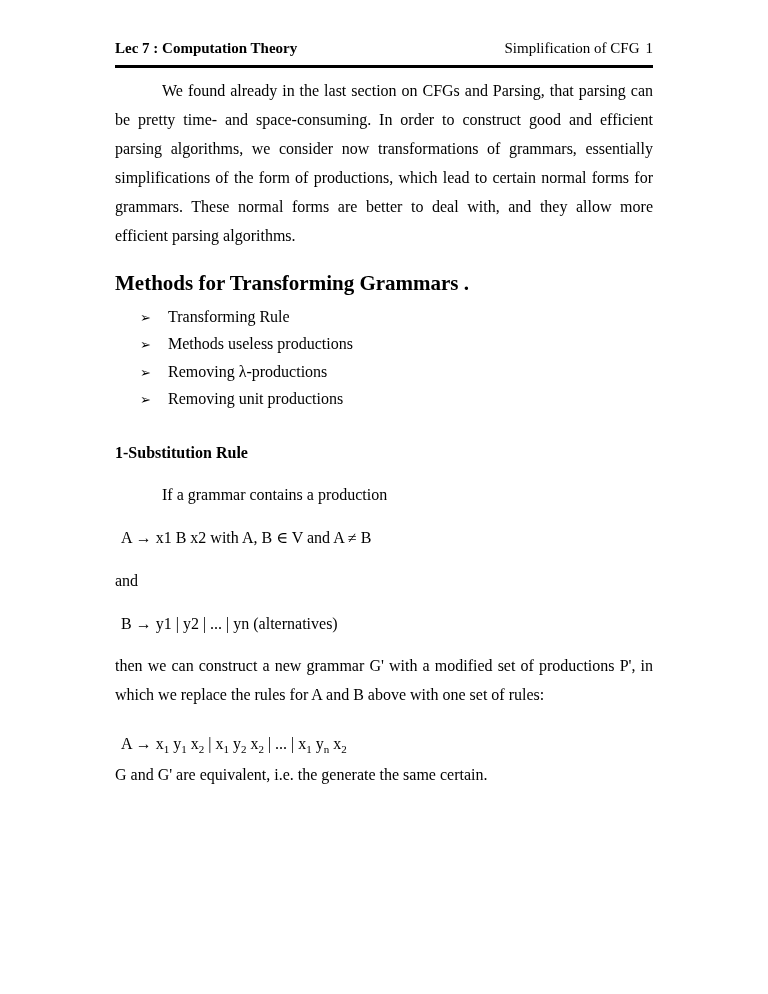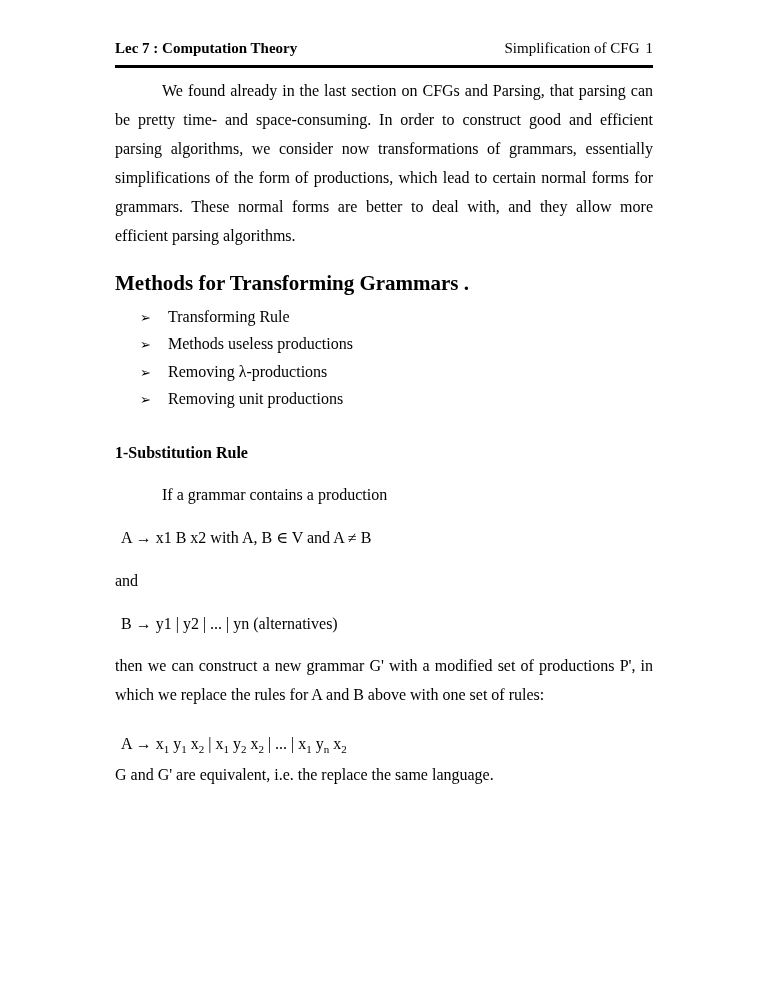--- a/index.html
+++ b/index.html
@@ -161,15 +161,15 @@
   <p class="formula-line">A → x1 B x2  with  A, B ∈ V  and  A ≠ B</p>
 
   <p class="single-line">and</p>
 
   <p class="formula-line">B → y1 | y2 | ... | yn   (alternatives)</p>
 
   <p class="body-par" style="margin-top:16px;">then we can construct a new grammar G' with a modified set of productions P', in which we replace the rules for A and B above with one set of rules:</p>
 
   <p class="formula-line formula-tight"><span>A → x</span><sub>1</sub><span> y</span><sub>1</sub><span> x</span><sub>2</sub><span> | x</span><sub>1</sub><span> y</span><sub>2</sub><span> x</span><sub>2</sub><span> | ... | x</span><sub>1</sub><span> y</span><sub>n</sub><span> x</span><sub>2</sub></p>
 
-  <p class="single-line after-formula">G and G' are equivalent, i.e. the replace the same language.</p>
+  <p class="single-line after-formula">G and G' are equivalent, i.e. the generate the same certain.</p>
 
 </div>
 
 </body></html>

